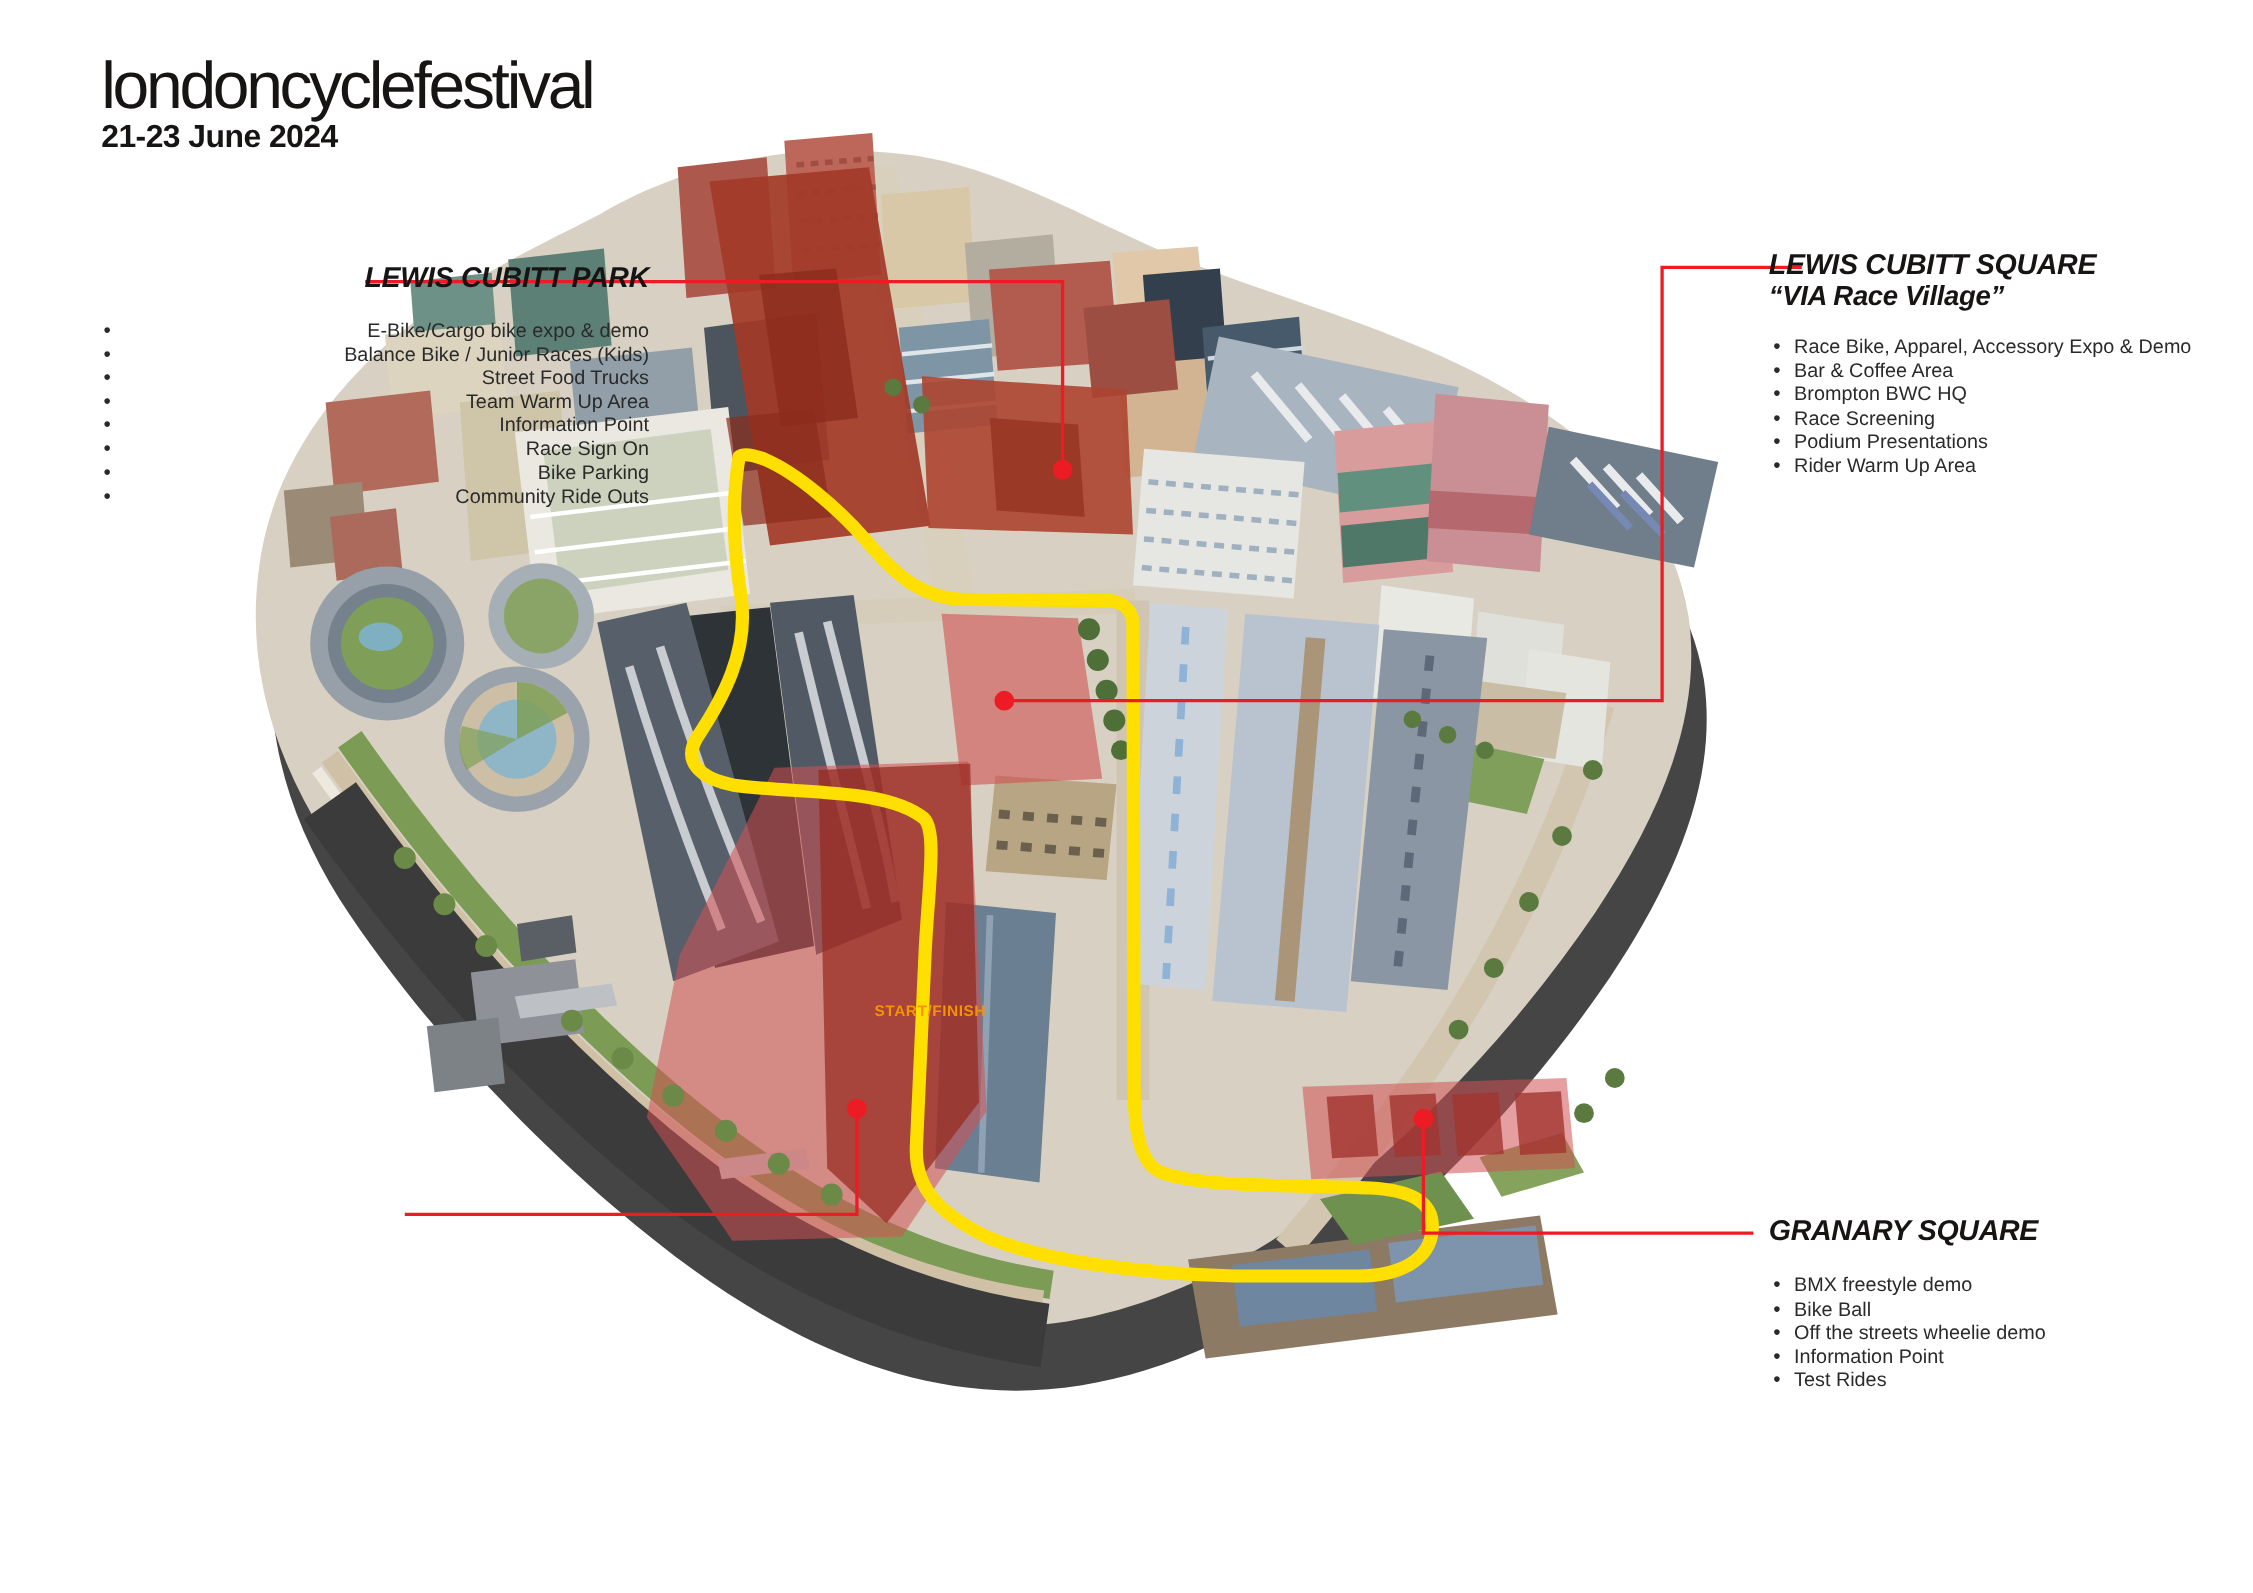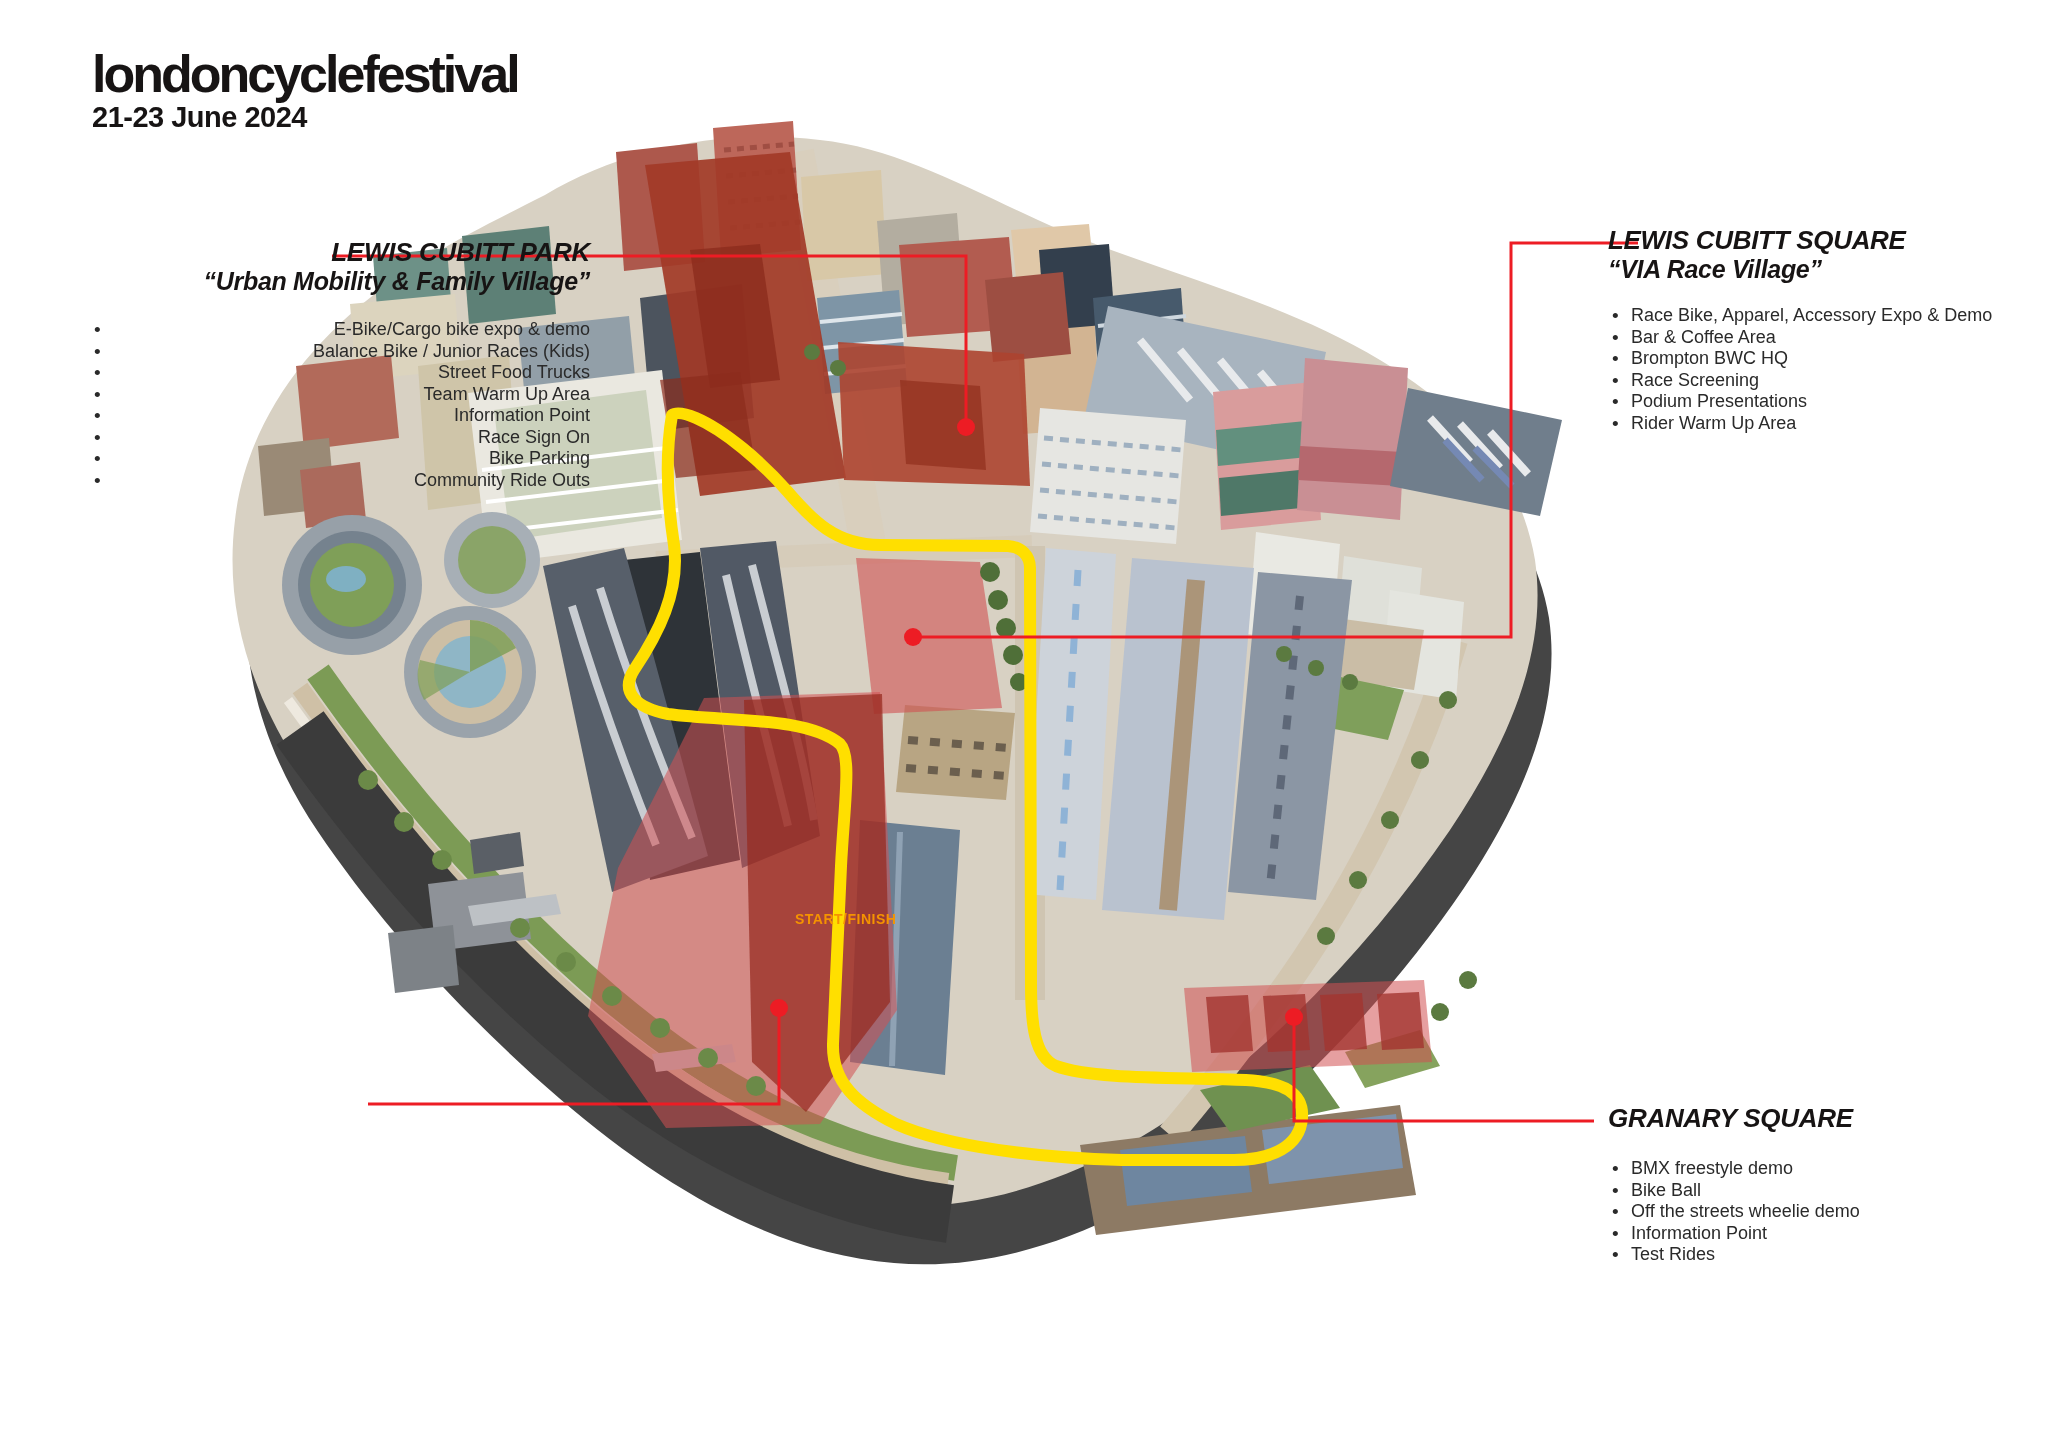--- a/index.html
+++ b/index.html
@@ -5,21 +5,21 @@
   :root{
     --leader-red:#ed1c24; --route-yellow:#ffdf00; --zone-pink:#d15052;
     --zone-dark-red:#96291f; --start-finish-text:#f59300; --shadow:#454545;
   }
   html,body{margin:0;padding:0;background:#ffffff;}
   .stage{position:relative;width:2048px;height:1448px;background:#ffffff;overflow:hidden;
          font-family:"Liberation Sans", sans-serif;color:#231f20;}
   svg.map{position:absolute;left:0;top:0;}
   
   .brand{position:absolute;left:92px;top:48px;}
-  .brand h1{margin:0;font-size:52px;font-weight:700;letter-spacing:-3px;color:#171414;line-height:1;}
+  .brand h1{margin:0;font-size:60px;font-weight:400;letter-spacing:-3px;color:#171414;line-height:1;}
   .brand .dates{margin:1px 0 0;font-size:29px;font-weight:700;letter-spacing:-0.5px;color:#171414;}
   
   .callout{position:absolute;}
   .callout h3{margin:0;font-style:italic;font-weight:700;font-size:26px;line-height:28px;color:#171414;letter-spacing:-0.3px;}
   .callout .tag{margin:1px 0 0;font-style:italic;font-weight:700;font-size:25px;line-height:28px;color:#171414;letter-spacing:-0.3px;}
   .callout ul{list-style:none;margin:0;padding:0;font-size:18px;line-height:21.5px;color:#2a2a2a;}
   .callout li{position:relative;padding-left:23px;}
   .callout li::before{content:"\2022";position:absolute;left:4px;top:0;font-size:19px;}
   .co-lcp{left:90px;top:238px;width:500px;text-align:right;} .co-lcp ul{margin-top:24px;}
   .co-lcs{left:1608px;top:226px;width:400px;} .co-lcs ul{margin-top:22px;}
@@ -239,21 +239,20 @@
     </g>
   </svg>
 
   <header class="brand">
     <h1>londoncyclefestival</h1>
     <p class="dates">21-23 June 2024</p>
   </header>
 
   <section class="callout co-lcp">
     <h3>LEWIS CUBITT PARK</h3>
-    <p class="tag">“Urban Mobility &amp; Family Village”</p>
     <ul>
         <li>E-Bike/Cargo bike expo &amp; demo</li>
         <li>Balance Bike / Junior Races (Kids)</li>
         <li>Street Food Trucks</li>
         <li>Team Warm Up Area</li>
         <li>Information Point</li>
         <li>Race Sign On</li>
         <li>Bike Parking</li>
         <li>Community Ride Outs</li>
       </ul>

